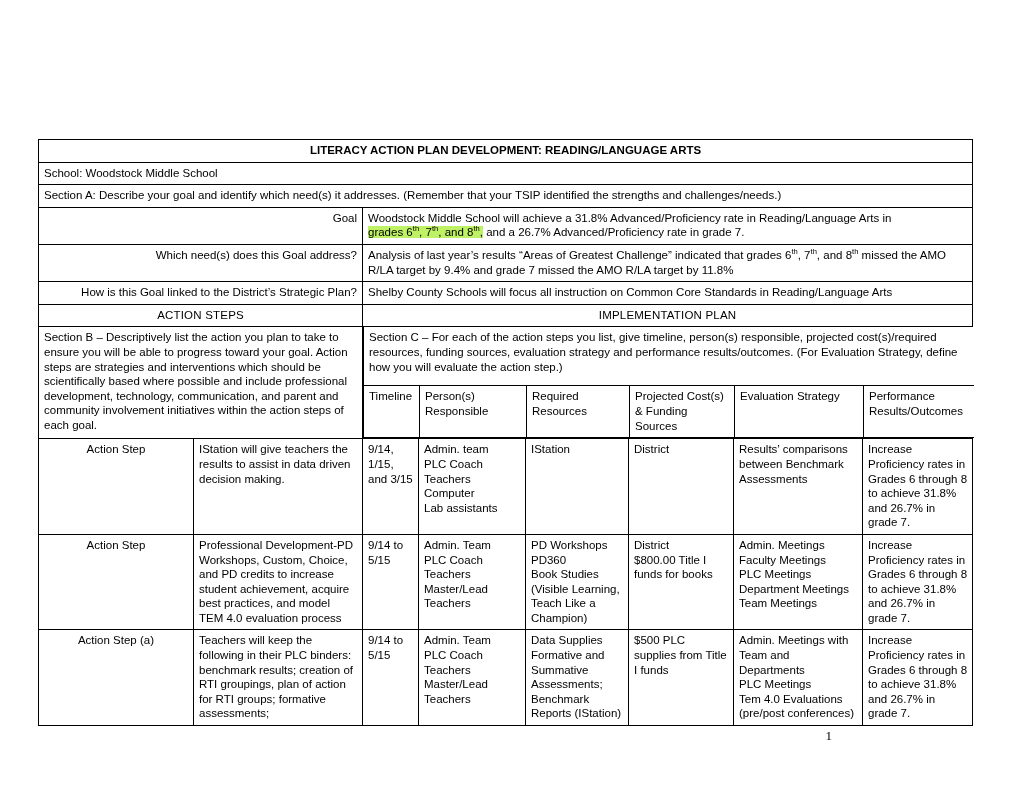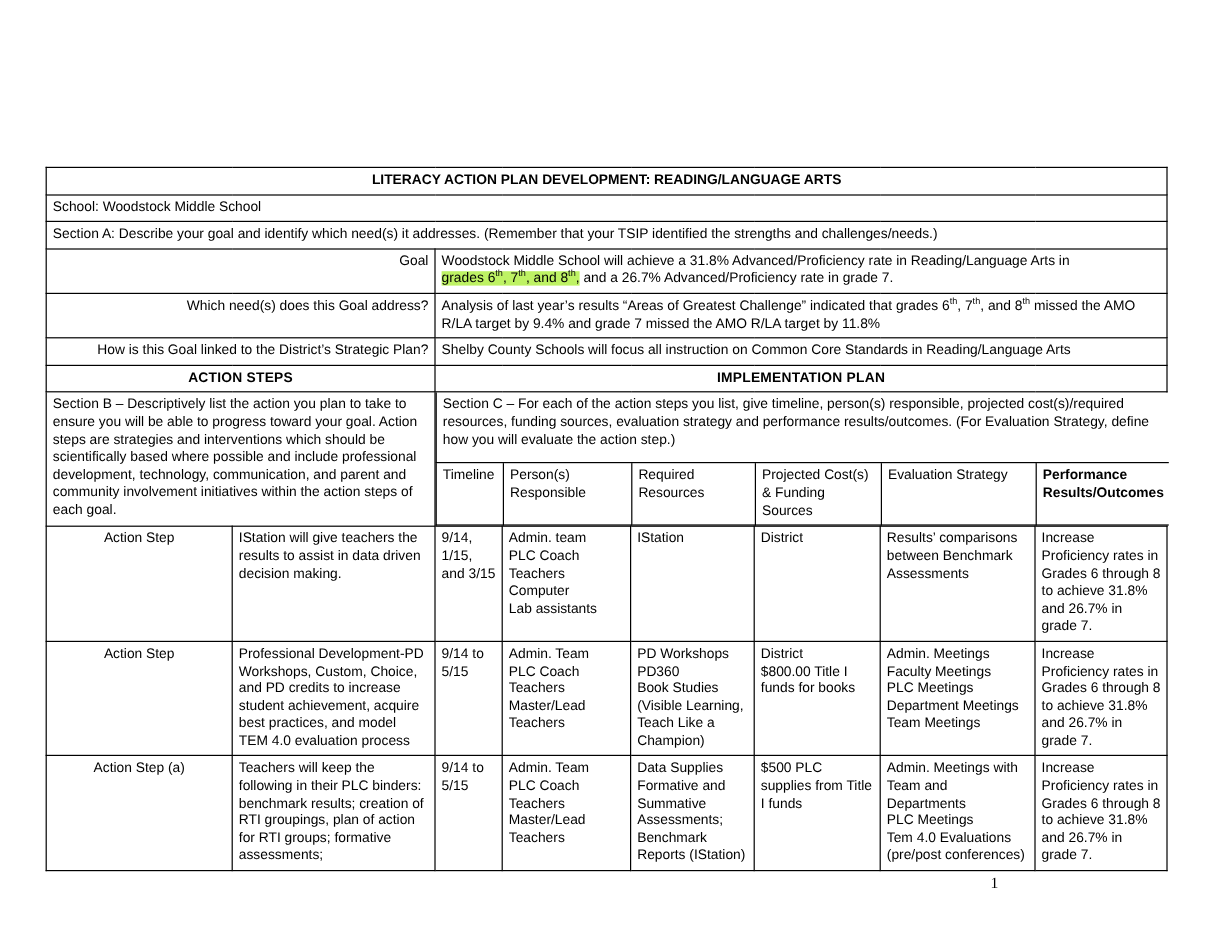--- a/index.html
+++ b/index.html
@@ -50,21 +50,21 @@
     padding-top: 6px;
     padding-bottom: 7px;
     margin-left: 36px;
   }
   .label-right {
     text-align: right;
     vertical-align: bottom;
   }
   .section-hdr {
     text-align: center;
-    font-weight: bold;
+    font-weight: normal;
     font-size: 12.5px;
     padding-top: 7px;
     padding-bottom: 8px;
     letter-spacing: 0.2px;
     margin-left: 28px;
   }
   .colhead {
     text-align: left;
     vertical-align: bottom;
     font-size: 11.5px;
@@ -172,21 +172,21 @@
           </tr>
           <tr>
             <td class="colhead cellblock" style="height:44px;">Timeline</td>
             <td class="colhead cellblock">Person(s)
 Responsible</td>
             <td class="colhead cellblock">Required
 Resources</td>
             <td class="colhead cellblock">Projected Cost(s)
 &amp; Funding Sources</td>
             <td class="colhead cellblock">Evaluation Strategy</td>
-            <td class="colhead cellblock" style="border-right:0;font-weight:bold;">Performance
+            <td class="colhead cellblock" style="border-right:0;">Performance
 Results/Outcomes</td>
           </tr>
         </tbody>
             </table>
       </td>
     </tr>
 
     <tr>
       <td class="mid-center" style="height:84px;">Action Step</td>
       <td>IStation will give teachers the results to assist in data driven decision making.</td>

